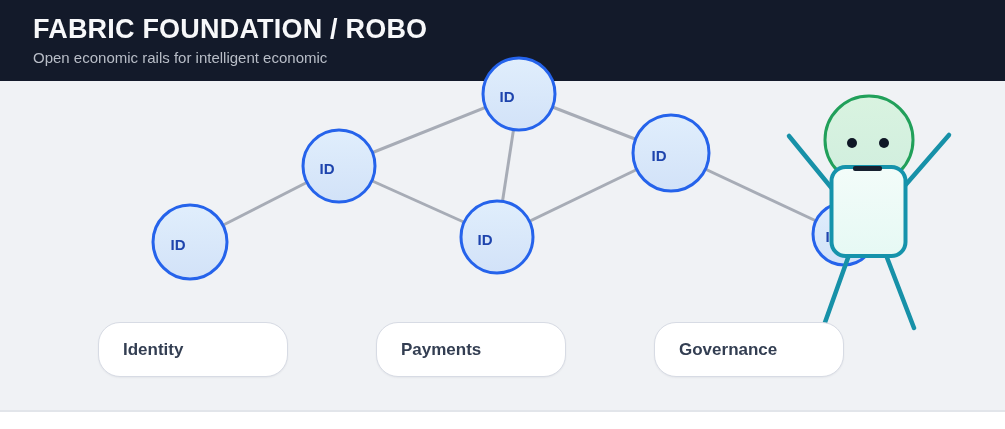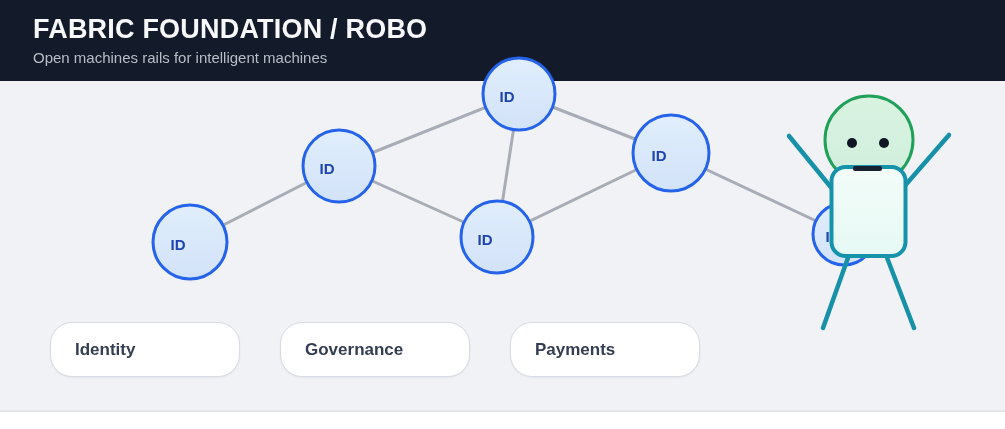--- a/index.html
+++ b/index.html
@@ -63,33 +63,34 @@
   .card {
     width: 190px; height: 55px;
     background: #ffffff;
     border: 1.5px solid #d7dbe4;
     border-radius: 22px;
     display: flex;
     align-items: center;
     padding-left: 24px;
     box-shadow: 0 1px 2px rgba(16,24,40,0.05);
     cursor: pointer;
+    margin-left: 48px;
   }
   .card span {
     color: #333e52;
     font-size: 17px;
     font-weight: 700;
   }
 </style>
 </head>
 <body>
 
 <div class="header" data-interactable="false">
   <div class="title" data-interactable="false">FABRIC FOUNDATION / ROBO</div>
-  <div class="subtitle" data-interactable="false">Open machines rails for intelligent machines</div>
+  <div class="subtitle" data-interactable="false">Open economic rails for intelligent economic</div>
 </div>
 
 <div class="content" data-interactable="false"></div>
 
 <svg class="diagram-svg" viewBox="0 0 1005 429" xmlns="http://www.w3.org/2000/svg">
   <defs>
     <linearGradient id="nodeGrad" x1="0" y1="0" x2="0" y2="1">
       <stop offset="0" stop-color="#e0eefc"></stop>
       <stop offset="1" stop-color="#d2e2f8"></stop>
     </linearGradient>
@@ -149,18 +150,18 @@
     <rect data-interactable="false" x="831.5" y="167" width="74" height="89" rx="14" fill="url(#bodyGrad)" stroke="#1593ab" stroke-width="4"></rect>
     <rect data-interactable="false" x="853" y="166" width="29" height="5" rx="2" fill="#16202f"></rect>
   </g>
 </svg>
 
 <div class="cards" data-interactable="false">
   <div class="card" data-interactable="true">
     <span data-interactable="false">Identity</span>
   </div>
   <div class="card" data-interactable="true">
-    <span data-interactable="false">Governance</span>
+    <span data-interactable="false">Payments</span>
   </div>
   <div class="card" data-interactable="true">
-    <span data-interactable="false">Payments</span>
+    <span data-interactable="false">Governance</span>
   </div>
 </div>
 
 </body></html>

